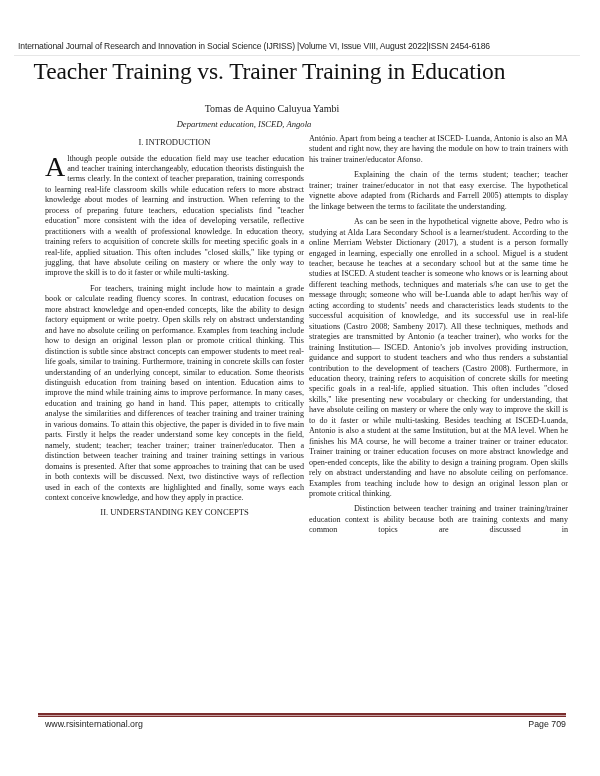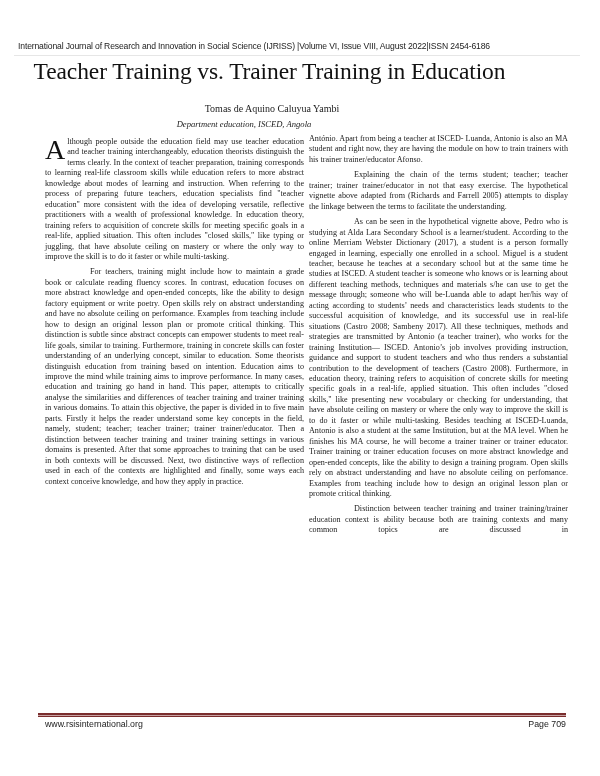--- a/index.html
+++ b/index.html
@@ -55,22 +55,24 @@
 <body>
 
 <div class="running-header">International Journal of Research and Innovation in Social Science (IJRISS) |Volume VI, Issue VIII, August 2022|ISSN 2454-6186</div>
 <div class="header-rule"></div>
 
 <h1 class="title" style="margin:0;font-weight:normal;">Teacher Training vs. Trainer Training in Education</h1>
 <div class="author">Tomas de Aquino Caluyua Yambi</div>
 <div class="affil">Department education, ISCED, Angola</div>
 
 <div class="col col-left">
+  <div class="sec-head first">I. INTRODUCTION</div>
   <p><span class="dropcap">A</span><span>lthough people outside the education field may use teacher education and teacher training interchangeably, education theorists distinguish the terms clearly. In the context of teacher preparation, training corresponds to learning real-life classroom skills while education refers to more abstract knowledge about modes of learning and instruction. When referring to the process of preparing future teachers, education specialists find "teacher education" more consistent with the idea of developing versatile, reflective practitioners with a wealth of professional knowledge. In education theory, training refers to acquisition of concrete skills for meeting specific goals in a real-life, applied situation. This often includes "closed skills," like typing or juggling, that have absolute ceiling on mastery or where the only way to improve the skill is to do it faster or while multi-tasking.</span></p>
   <p class="indent">For teachers, training might include how to maintain a grade book or calculate reading fluency scores. In contrast, education focuses on more abstract knowledge and open-ended concepts, like the ability to design factory equipment or write poetry. Open skills rely on abstract understanding and have no absolute ceiling on performance. Examples from teaching include how to design an original lesson plan or promote critical thinking. This distinction is subtle since abstract concepts can empower students to meet real-life goals, similar to training. Furthermore, training in concrete skills can foster understanding of an underlying concept, similar to education. Some theorists distinguish education from training based on intention. Education aims to improve the mind while training aims to improve performance. In many cases, education and training go hand in hand. This paper, attempts to critically analyse the similarities and differences of teacher training and trainer training in various domains. To attain this objective, the paper is divided in to five main parts. Firstly it helps the reader understand some key concepts in the field, namely, student; teacher; teacher trainer; trainer trainer/educator. Then a distinction between teacher training and trainer training settings in various domains is presented. After that some approaches to training that can be used in both contexts will be discussed. Next, two distinctive ways of reflection used in each of the contexts are highlighted and finally, some ways each context conceive knowledge, and how they apply in practice.</p>
+  <div class="sec-head">II. UNDERSTANDING KEY CONCEPTS</div>
 </div>
 
 <div class="col col-right">
   <p id="kc-p1-cont">António. Apart from being a teacher at ISCED- Luanda, Antonio is also an MA student and right now, they are having the module on how to train trainers with his trainer trainer/educator Afonso.</p>
   <p class="indent">Explaining the chain of the terms student; teacher; teacher trainer; trainer trainer/educator in not that easy exercise. The hypothetical vignette above adapted from (Richards and Farrell 2005) attempts to display the linkage between the terms to facilitate the understanding.</p>
   <p class="indent">As can be seen in the hypothetical vignette above, Pedro who is studying at Alda Lara Secondary School is a learner/student. According to the online Merriam Webster Dictionary (2017), a student is a person formally engaged in learning, especially one enrolled in a school. Miguel is a student teacher, because he teaches at a secondary school but at the same time he studies at ISCED. A student teacher is someone who knows or is learning about different teaching methods, techniques and materials s/he can use to get the message through; someone who will be-Luanda able to adapt her/his way of acting according to students’ needs and characteristics leads students to the successful acquisition of knowledge, and its successful use in real-life situations (Castro 2008; Sambeny 2017). All these techniques, methods and strategies are transmitted by Antonio (a teacher trainer), who works for the training Institution— ISCED. Antonio’s job involves providing instruction, guidance and support to student teachers and who thus renders a substantial contribution to the development of teachers (Castro 2008). Furthermore, in education theory, training refers to acquisition of concrete skills for meeting specific goals in a real-life, applied situation. This often includes "closed skills," like presenting new vocabulary or checking for understanding, that have absolute ceiling on mastery or where the only way to improve the skill is to do it faster or while multi-tasking. Besides teaching at ISCED-Luanda, Antonio is also a student at the same Institution, but at the MA level. When he finishes his MA course, he will become a trainer trainer or trainer educator. Trainer training or trainer education focuses on more abstract knowledge and open-ended concepts, like the ability to design a training program. Open skills rely on abstract understanding and have no absolute ceiling on perfomance. Examples from teaching include how to design an original lesson plan or promote critical thinking.</p>
   <p class="indent" style="text-align-last: justify;">Distinction between teacher training and trainer training/trainer education context is ability because both are training contexts and many common topics are discussed in</p>
 </div>
 
 <div class="footer-rule-1"></div>

